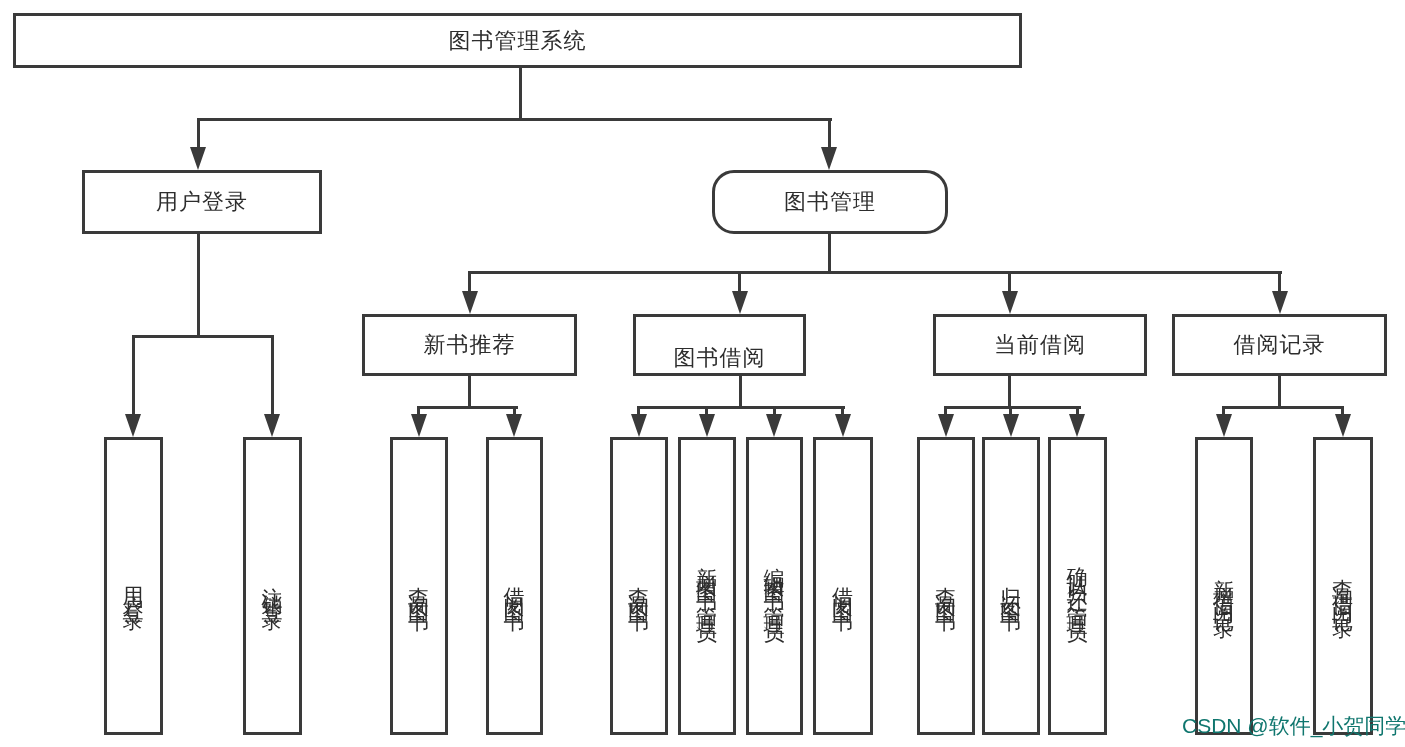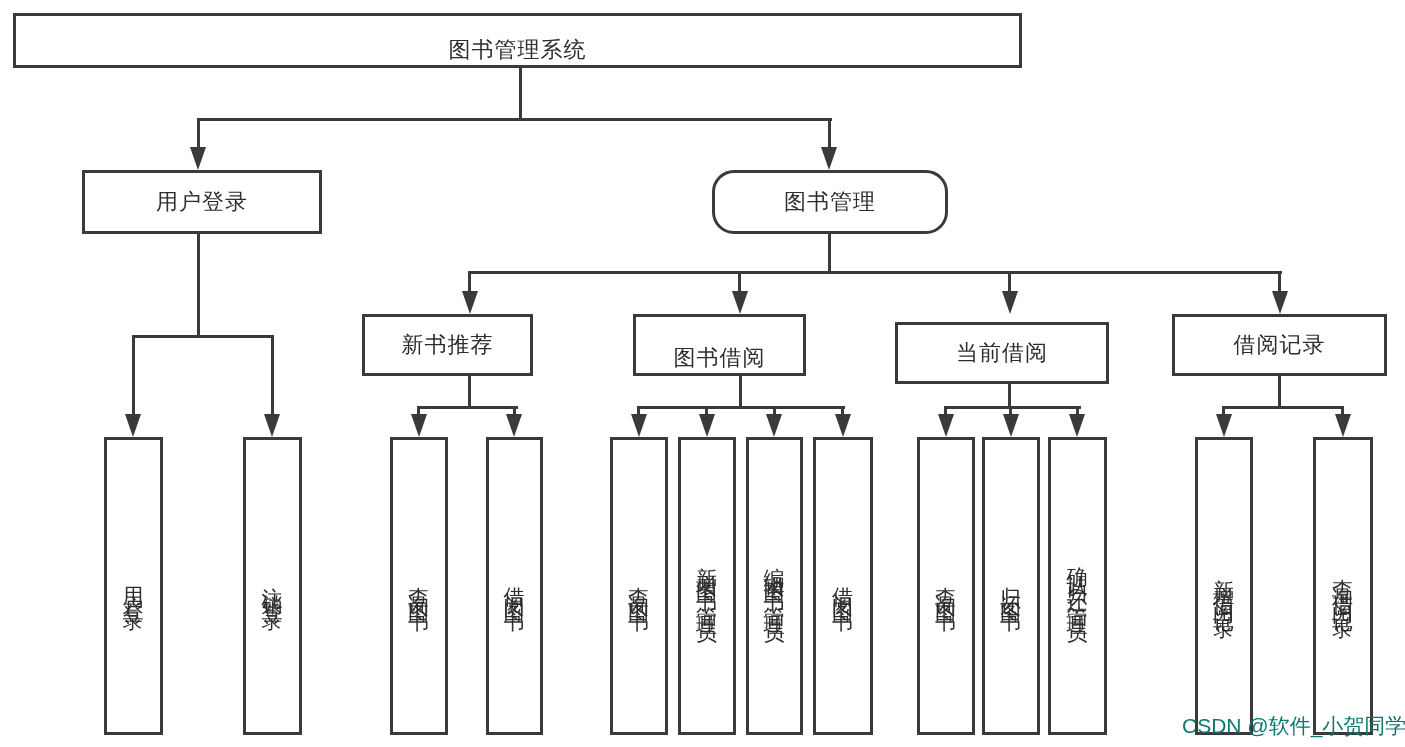--- a/index.html
+++ b/index.html
@@ -61,21 +61,21 @@
     color: #0f766e;
     white-space: nowrap;
     z-index: 5;
   }
 </style>
 </head>
 <body>
 
 <div id="stage">
 
-  <div class="box" style="left:13px; top:13px; width:1009px; height:55px;align-items:flex-end;">
+  <div class="box" style="left:13px; top:13px; width:1009px; height:55px;">
     <span>图书管理系统</span>
   </div>
 
   <div class="line" style="left:519px; top:66px; width:3px; height:54px;"></div>
   <div class="line" style="left:197px; top:118px; width:635px; height:3px;"></div>
   <div class="line" style="left:197px; top:118px; width:3px; height:37px;"></div>
   <div class="arrowhead" style="left:190px; top:147px;"></div>
   <div class="line" style="left:828px; top:118px; width:3px; height:37px;"></div>
   <div class="arrowhead" style="left:821px; top:147px;"></div>
 
@@ -97,27 +97,27 @@
   <div class="line" style="left:469px; top:271px; width:813px; height:3px;"></div>
   <div class="line" style="left:468px; top:271px; width:3px; height:29px;"></div>
   <div class="arrowhead" style="left:462px; top:291px;"></div>
   <div class="line" style="left:738px; top:271px; width:3px; height:29px;"></div>
   <div class="arrowhead" style="left:732px; top:291px;"></div>
   <div class="line" style="left:1008px; top:271px; width:3px; height:29px;"></div>
   <div class="arrowhead" style="left:1002px; top:291px;"></div>
   <div class="line" style="left:1278px; top:271px; width:3px; height:29px;"></div>
   <div class="arrowhead" style="left:1272px; top:291px;"></div>
 
-  <div class="box" style="left:362px; top:314px; width:171px; height:62px;">
+  <div class="box" style="left:362px; top:314px; width:215px; height:62px;">
     <span>新书推荐</span>
   </div>
   <div class="box" style="left:633px; top:314px; width:173px; height:62px;align-items:flex-end;">
     <span>图书借阅</span>
   </div>
-  <div class="box" style="left:895px; top:314px; width:214px; height:62px;margin-top:8px;">
+  <div class="box" style="left:933px; top:314px; width:214px; height:62px;">
     <span>当前借阅</span>
   </div>
   <div class="box" style="left:1172px; top:314px; width:215px; height:62px;">
     <span>借阅记录</span>
   </div>
 
   <div class="line" style="left:468px; top:376px; width:3px; height:33px;"></div>
   <div class="line" style="left:417px; top:406px; width:101px; height:3px;"></div>
   <div class="line" style="left:417px; top:406px; width:3px; height:24px;"></div>
   <div class="arrowhead" style="left:411px; top:414px;"></div>

